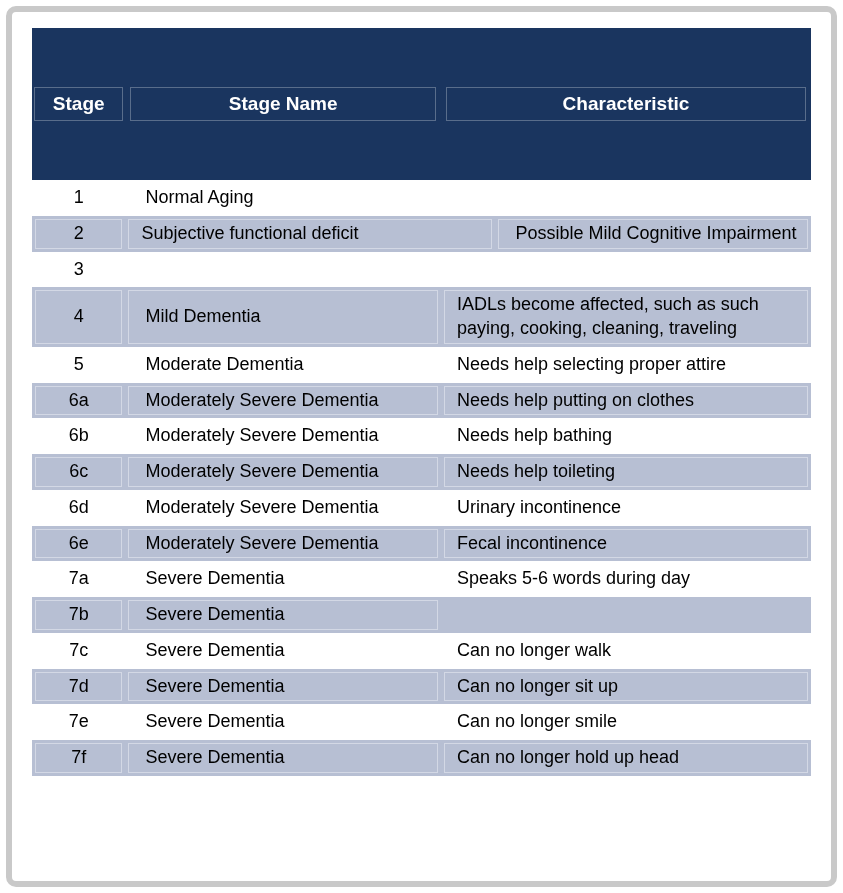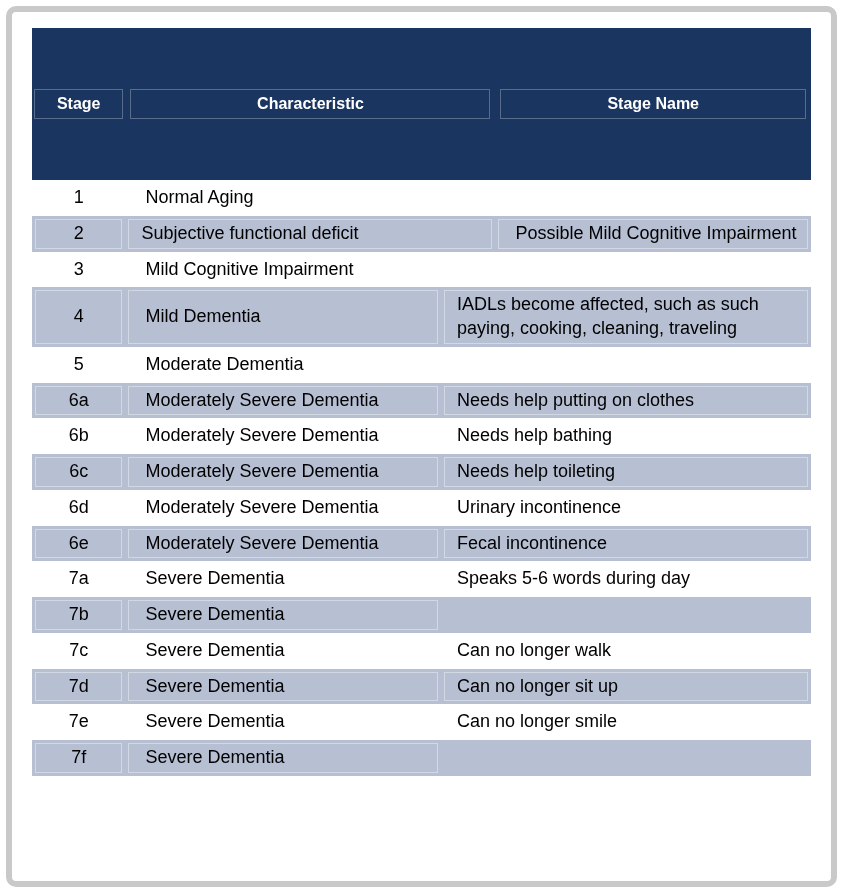--- a/index.html
+++ b/index.html
@@ -28,21 +28,21 @@
     width: 100%;
   }
   
   .thead {
     display: flex;
     align-items: center;
     background: var(--header-bg, #1a355f);
     color: var(--header-text, #ffffff);
     height: 152px;
     font-weight: bold;
-    font-size: 16px;
+    font-size: 19px;
   }
   .th {
     display: flex;
     justify-content: center;
     padding: 0 5px;
   }
   .th .hbox {
     display: block;
     width: 100%;
     text-align: center;
@@ -93,26 +93,26 @@
 <body>
 
 <div class="outer">
   <div class="frame">
     <div class="table">
 
       <div class="thead">
         <div class="th col-stage">
           <span class="hbox">Stage</span>
         </div>
+        <div class="th col-name">
+          <span class="hbox">Stage Name</span>
+        </div>
         <div class="th col-char">
           <span class="hbox">Characteristic</span>
         </div>
-        <div class="th col-name">
-          <span class="hbox">Stage Name</span>
-        </div>
       </div>
 
       <div id="rows">
           <div class="row">
             <div class="cell col-stage">
               <div class="cell-inner">1</div>
             </div>
             <div class="cell col-name">
               <div class="cell-inner">Normal Aging</div>
             </div>
@@ -125,42 +125,42 @@
               <div class="cell-inner">Subjective functional deficit</div>
             </div>
             <div class="cell col-name">
               <div class="cell-inner">Possible Mild Cognitive Impairment</div>
             </div>
           </div>
           <div class="row">
             <div class="cell col-stage">
               <div class="cell-inner">3</div>
             </div>
-            <div class="cell col-name">
-              <div class="cell-inner">Mild Cognitive Impairment</div>
-            </div>
           </div>
           <div class="row shaded">
             <div class="cell col-stage">
               <div class="cell-inner">4</div>
             </div>
             <div class="cell col-name">
               <div class="cell-inner">Mild Dementia</div>
             </div>
             <div class="cell col-char">
               <div class="cell-inner">IADLs become affected, such as such paying, cooking, cleaning, traveling</div>
             </div>
           </div>
           <div class="row">
             <div class="cell col-stage">
               <div class="cell-inner">5</div>
             </div>
             <div class="cell col-name">
               <div class="cell-inner">Moderate Dementia</div>
             </div>
+            <div class="cell col-char">
+              <div class="cell-inner">Needs help selecting proper attire</div>
+            </div>
           </div>
           <div class="row shaded">
             <div class="cell col-stage">
               <div class="cell-inner">6a</div>
             </div>
             <div class="cell col-name">
               <div class="cell-inner">Moderately Severe Dementia</div>
             </div>
             <div class="cell col-char">
               <div class="cell-inner">Needs help putting on clothes</div>
@@ -261,19 +261,22 @@
             <div class="cell col-char">
               <div class="cell-inner">Can no longer smile</div>
             </div>
           </div>
           <div class="row shaded">
             <div class="cell col-stage">
               <div class="cell-inner">7f</div>
             </div>
             <div class="cell col-name">
               <div class="cell-inner">Severe Dementia</div>
+            </div>
+            <div class="cell col-char">
+              <div class="cell-inner">Can no longer hold up head</div>
             </div>
           </div>
         </div>
 
     </div>
   </div>
 </div>
 
 </body></html>

